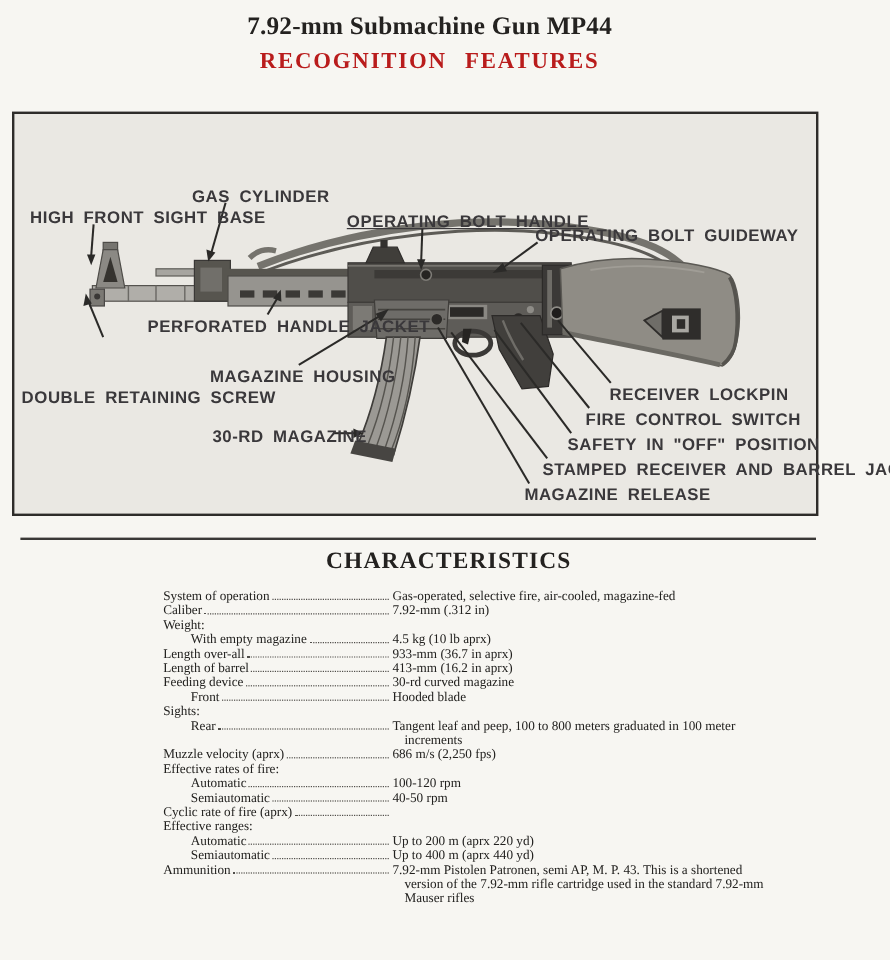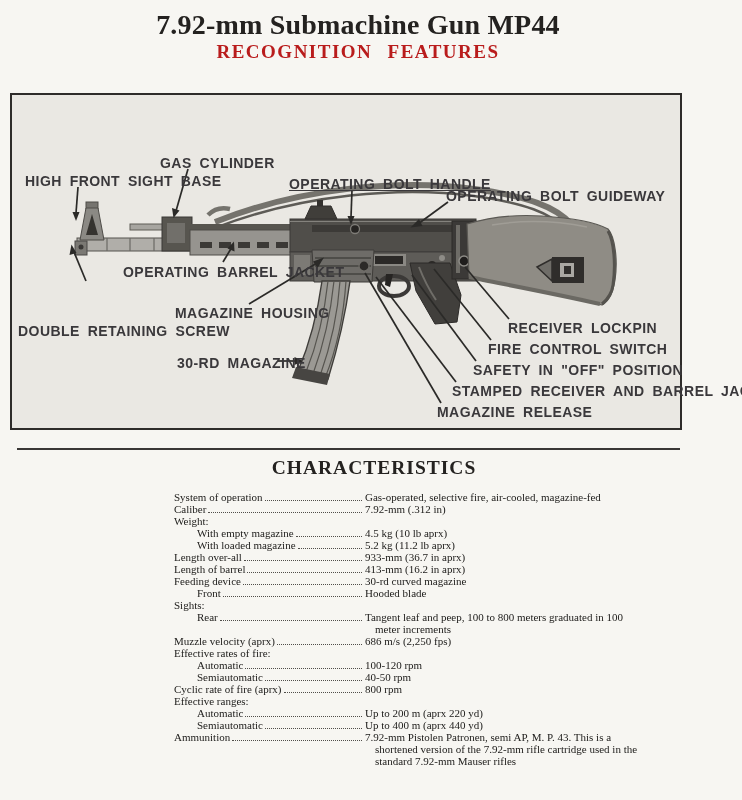--- a/index.html
+++ b/index.html
@@ -4,21 +4,21 @@
 <style>
   html,body{margin:0;padding:0;}
   body{
     width:742px;height:800px;overflow:hidden;position:relative;
     background:#f7f6f2;
     font-family:"Liberation Serif",serif;
     color:#1d1c1a;
   }
   .title{
     position:absolute;top:9px;left:0;width:716px;text-align:center;
-    font-family:"Liberation Serif",serif;font-weight:bold;font-size:28px;
+    font-family:"Liberation Serif",serif;font-weight:bold;font-size:21px;
     letter-spacing:0.2px;color:#242220;
   }
   .subtitle{
     position:absolute;top:41px;left:0;width:716px;text-align:center;
     font-family:"Liberation Serif",serif;font-weight:bold;font-size:19px;
     letter-spacing:1.5px;word-spacing:9px;color:#b91c1c;
   }
   .frame{
     position:absolute;left:10px;top:93px;width:668px;height:333px;
     background:#eae8e3;border:2.5px solid #2e2c2a;box-sizing:content-box;
@@ -36,21 +36,21 @@
   .char-heading{
     position:absolute;top:457px;left:16px;width:716px;text-align:center;
     font-family:"Liberation Serif",serif;font-weight:bold;font-size:19.5px;
     letter-spacing:1px;color:#242220;
   }
   .spec-table{
     position:absolute;left:136px;top:491px;width:508px;
     font-family:"Liberation Serif",serif;font-size:11px;line-height:12px;
     color:#22211f;
   }
-  .spec-row{display:flex;align-items:baseline;margin-left:38px;}
+  .spec-row{display:flex;align-items:baseline;}
   .spec-label-wrap{flex:0 0 191px;display:flex;align-items:baseline;overflow:hidden;}
   .spec-label{white-space:nowrap;}
   .spec-dots{flex:1;border-bottom:1.6px dotted #504e4a;margin:0 3px 2px 2px;min-width:8px;}
   .spec-value{width:300px;padding-left:10px;text-indent:-10px;}
   .spec-row.indent .spec-label{padding-left:23px;}
 </style>
 </head>
 <body>
 
 <div class="page">
@@ -178,21 +178,21 @@
         <polygon points="57.5,160 64.5,158 59.5,149.5"></polygon>
         <polygon points="301,166.5 305.5,173 312,162.5"></polygon>
         <polygon points="282.5,262 282.5,270 291,266"></polygon>
       </g>
     </svg>
     <div id="diagram-labels">
         <div class="dlabel" style="left: 13px; top: 78px;">HIGH FRONT SIGHT BASE</div>
         <div class="dlabel" style="left: 148px; top: 60px;">GAS CYLINDER</div>
         <div class="dlabel" style="left: 277px; top: 81px; text-decoration: underline;">OPERATING BOLT HANDLE</div>
         <div class="dlabel" style="left: 434px; top: 93px;">OPERATING BOLT GUIDEWAY</div>
-        <div class="dlabel" style="left: 111px; top: 169px;">OPERATING BARREL JACKET</div>
+        <div class="dlabel" style="left: 111px; top: 169px;">PERFORATED HANDLE JACKET</div>
         <div class="dlabel" style="left: 6px; top: 188px; margin-top: 40px;">DOUBLE RETAINING SCREW</div>
         <div class="dlabel" style="left: 163px; top: 210px;">MAGAZINE HOUSING</div>
         <div class="dlabel" style="left: 165px; top: 260px;">30-RD MAGAZINE</div>
         <div class="dlabel" style="left: 496px; top: 225px;">RECEIVER LOCKPIN</div>
         <div class="dlabel" style="left: 476px; top: 246px;">FIRE CONTROL SWITCH</div>
         <div class="dlabel" style="left: 461px; top: 267px;">SAFETY IN "OFF" POSITION</div>
         <div class="dlabel" style="left: 440px; top: 288px;">STAMPED RECEIVER AND BARREL JACKET</div>
         <div class="dlabel" style="left: 425px; top: 309px;">MAGAZINE RELEASE</div>
       </div>
   </div>
@@ -221,27 +221,20 @@
     </span>
 
   </div>
       <div class="spec-row indent">
     <span class="spec-label-wrap">
       <span class="spec-label">With empty magazine</span>
       <span class="spec-dots"></span>
     </span>
     <span class="spec-value">4.5 kg (10 lb aprx)</span>
   </div>
-      <div class="spec-row indent">
-    <span class="spec-label-wrap">
-      <span class="spec-label">With loaded magazine</span>
-      <span class="spec-dots"></span>
-    </span>
-    <span class="spec-value">5.2 kg (11.2 lb aprx)</span>
-  </div>
       <div class="spec-row">
     <span class="spec-label-wrap">
       <span class="spec-label">Length over-all</span>
       <span class="spec-dots"></span>
     </span>
     <span class="spec-value">933-mm (36.7 in aprx)</span>
   </div>
       <div class="spec-row">
     <span class="spec-label-wrap">
       <span class="spec-label">Length of barrel</span>
@@ -303,21 +296,20 @@
       <span class="spec-label">Semiautomatic</span>
       <span class="spec-dots"></span>
     </span>
     <span class="spec-value">40-50 rpm</span>
   </div>
       <div class="spec-row">
     <span class="spec-label-wrap">
       <span class="spec-label">Cyclic rate of fire (aprx)</span>
       <span class="spec-dots"></span>
     </span>
-    <span class="spec-value">800 rpm</span>
   </div>
       <div class="spec-row header-row">
     <span class="spec-label-wrap">
       <span class="spec-label">Effective ranges:</span>
 
     </span>
 
   </div>
       <div class="spec-row indent">
     <span class="spec-label-wrap">

